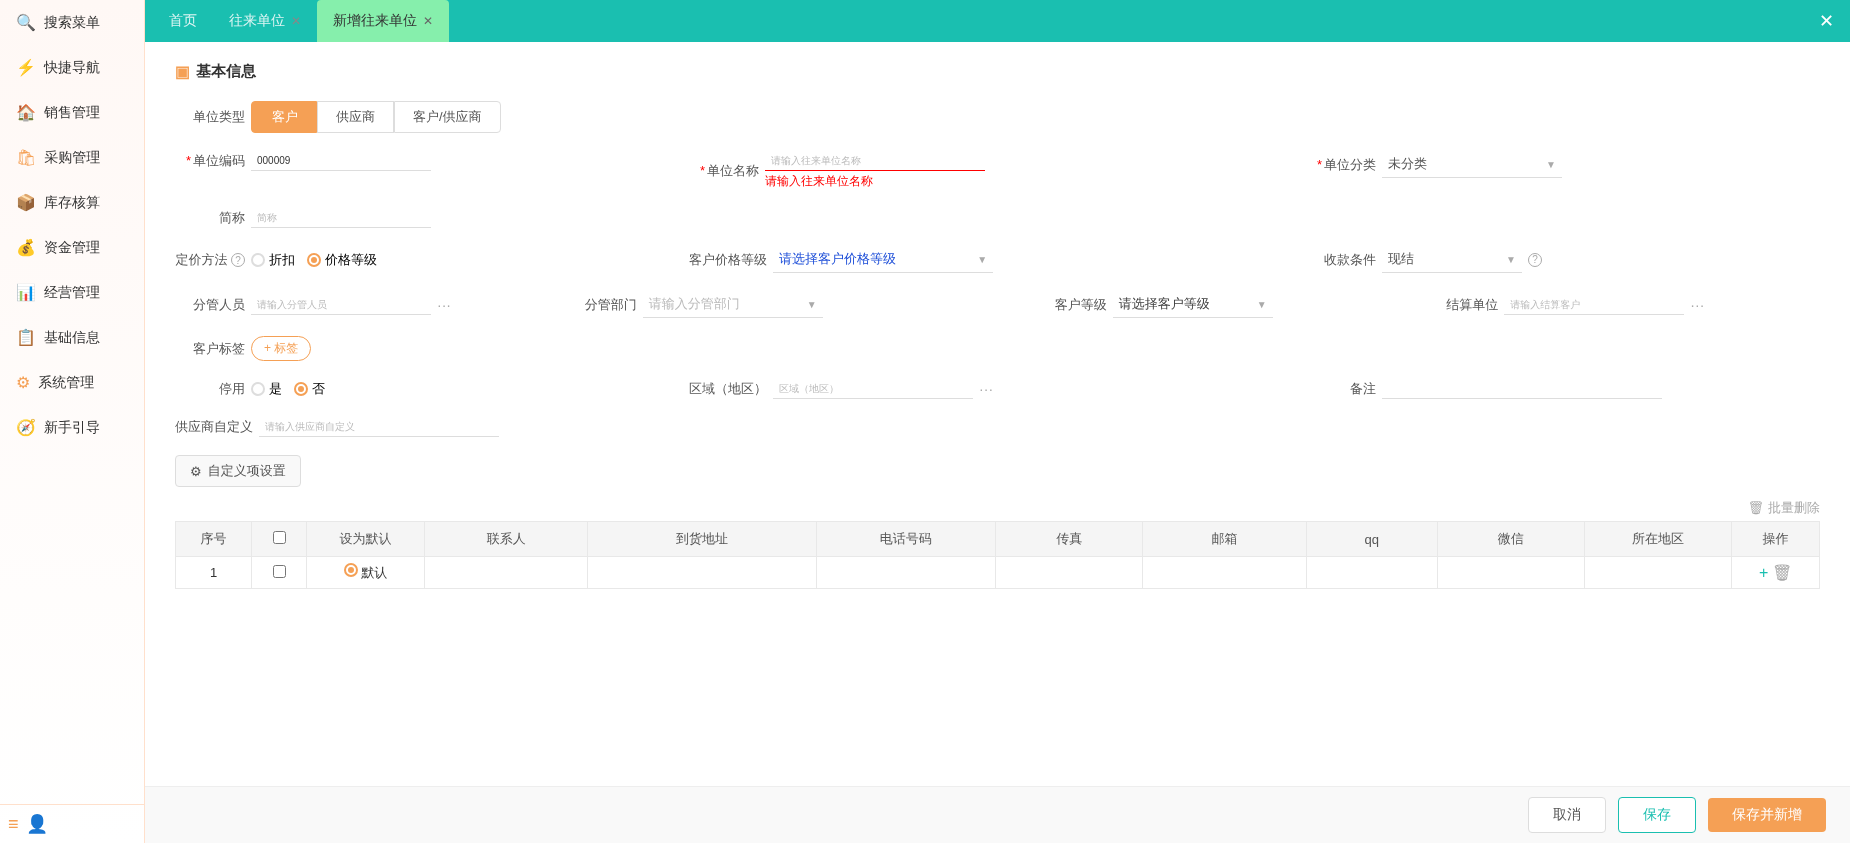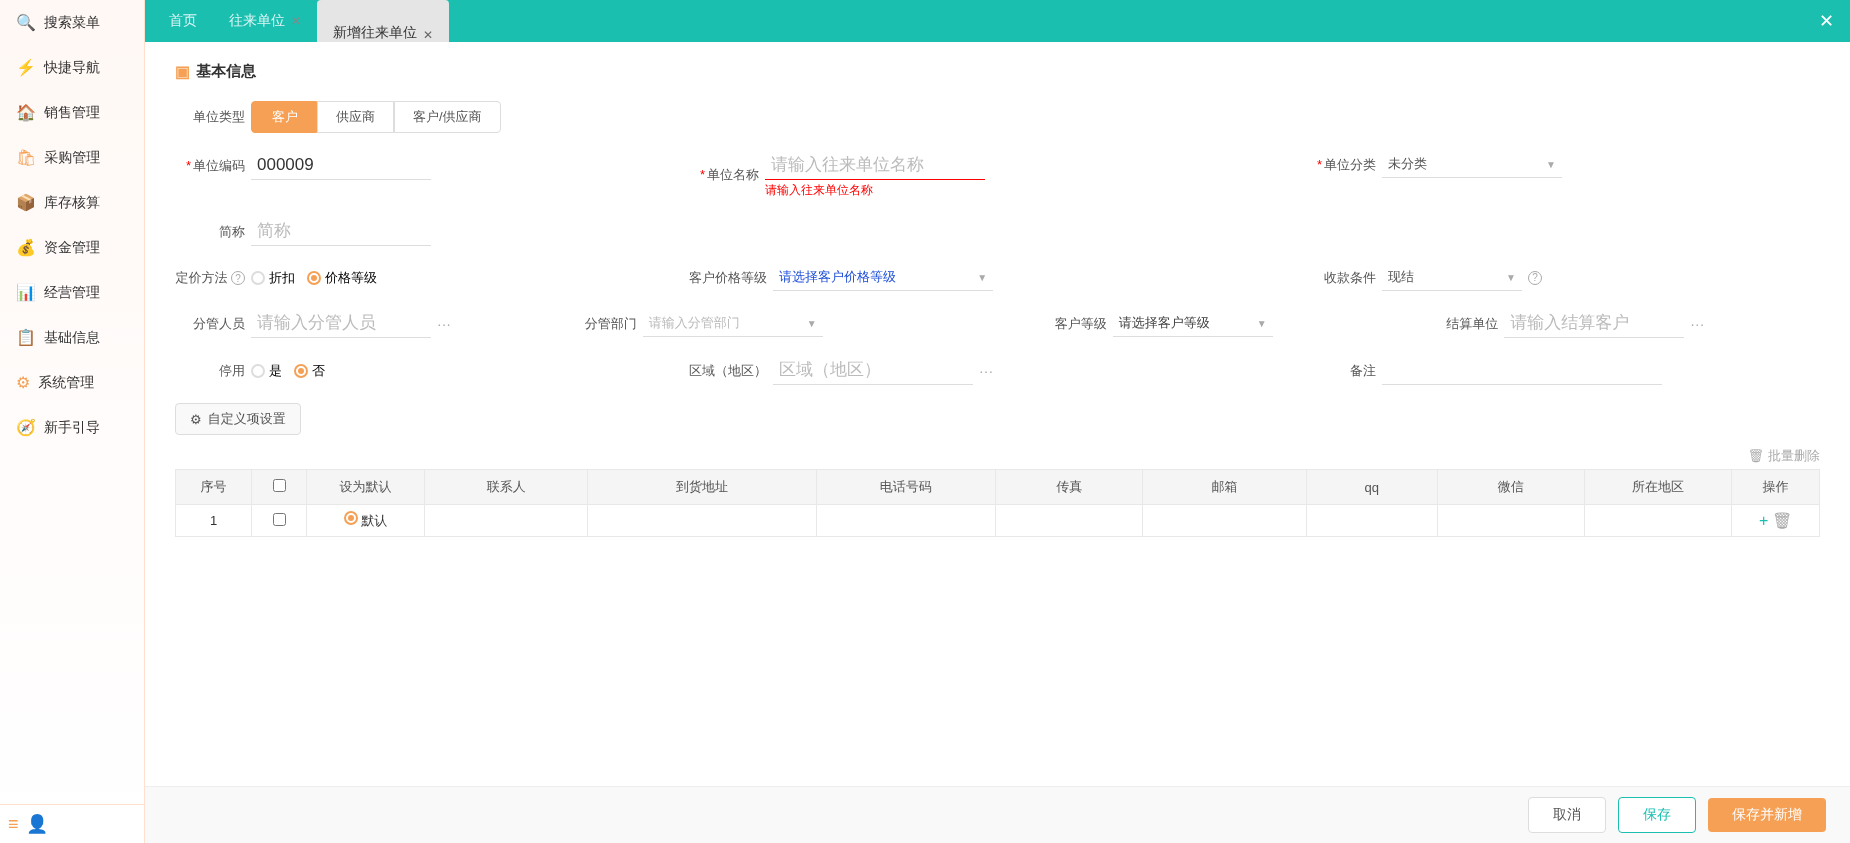--- a/index.html
+++ b/index.html
@@ -60,24 +60,23 @@
       display: flex;
       align-items: center;
       gap: 6px;
       padding: 0 16px;
       height: 100%;
       font-size: 14px;
       cursor: pointer;
       color: rgba(255,255,255,0.85);
     }
     .tab.active {
-      background: #e5e5e5;
+      background: #86efac;
       color: #333;
       border-radius: 4px 4px 0 0;
-      align-items: flex-end;
     }
     .tab .close-icon { font-size: 12px; color: #888; cursor: pointer; }
     .tab.active .close-icon { color: #666; }
     .tab-bar-close {
       margin-left: auto;
       color: white;
       font-size: 18px;
       cursor: pointer;
       padding: 0 8px;
     }
@@ -124,21 +123,21 @@
       min-width: 70px;
       text-align: right;
       font-size: 13px;
     }
     .required-star { color: red; margin-right: 2px; }
     .form-input {
       border: none;
       border-bottom: 1px solid #ddd;
       outline: none;
       padding: 4px 6px;
-      font-size: 17px;
+      font-size: 10px;
       width: 180px;
       color: #333;
       background: transparent;
     }
     .form-input::placeholder { color: #bbb; }
     .form-input.error-border { border-bottom: 1px solid red; }
     .error-msg { color: red; font-size: 12px; margin-top: 2px; display: block; }
 
     .form-input-wrap { display: flex; flex-direction: column; }
 
@@ -430,20 +429,26 @@
         </div>
       </div>
 
       <div class="form-field">
         <span class="form-label">结算单位</span>
         <input class="form-input" type="text" style="width: 180px;" placeholder="请输入结算客户">
         <span class="more-icon">···</span>
       </div>
     </div>
 
+    <div class="form-row" style="align-items:center;">
+      <div class="form-field">
+        <span class="form-label">客户标签</span>
+        <button class="tag-btn">+ 标签</button>
+      </div>
+    </div>
 
     <div class="form-row" style="align-items:center;">
 
       <div class="form-field">
         <span class="form-label">停用</span>
         <div class="radio-group" id="disabled-radios">
             <label class="radio-item">
               <span class="radio-circle "></span>
               <span>是</span>
             </label>
@@ -459,20 +464,26 @@
         <input class="form-input" type="text" style="width: 200px;" placeholder="区域（地区）">
         <span class="more-icon">···</span>
       </div>
 
       <div class="form-field">
         <span class="form-label">备注</span>
         <input class="form-input" type="text" style="width: 280px;">
       </div>
     </div>
 
+    <div class="form-row">
+      <div class="form-field">
+        <span class="form-label">供应商自定义</span>
+        <input class="form-input" type="text" style="width: 240px;" placeholder="请输入供应商自定义">
+      </div>
+    </div>
 
     <button class="custom-settings-btn">
       <span>⚙</span>
       <span>自定义项设置</span>
     </button>
 
     <div class="batch-delete">
       <span>🗑</span>
       <span>批量删除</span>
     </div>

